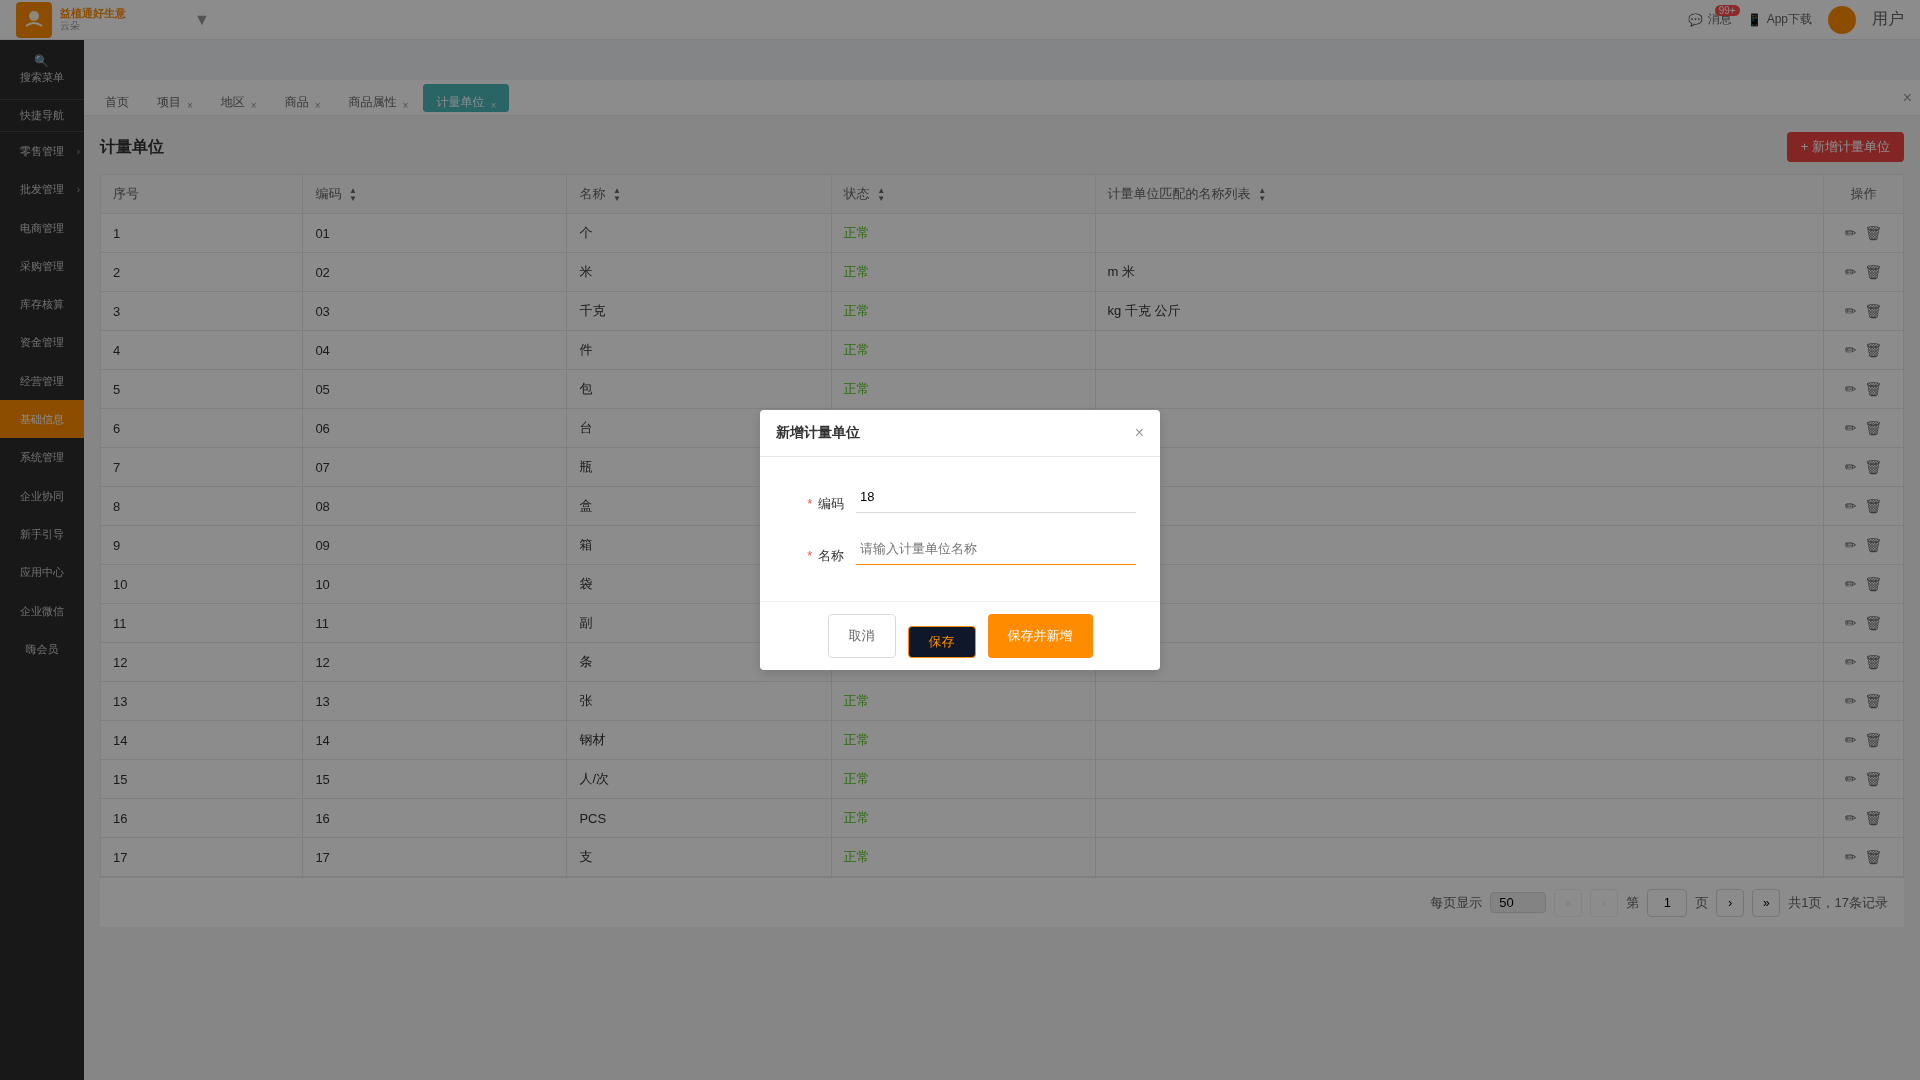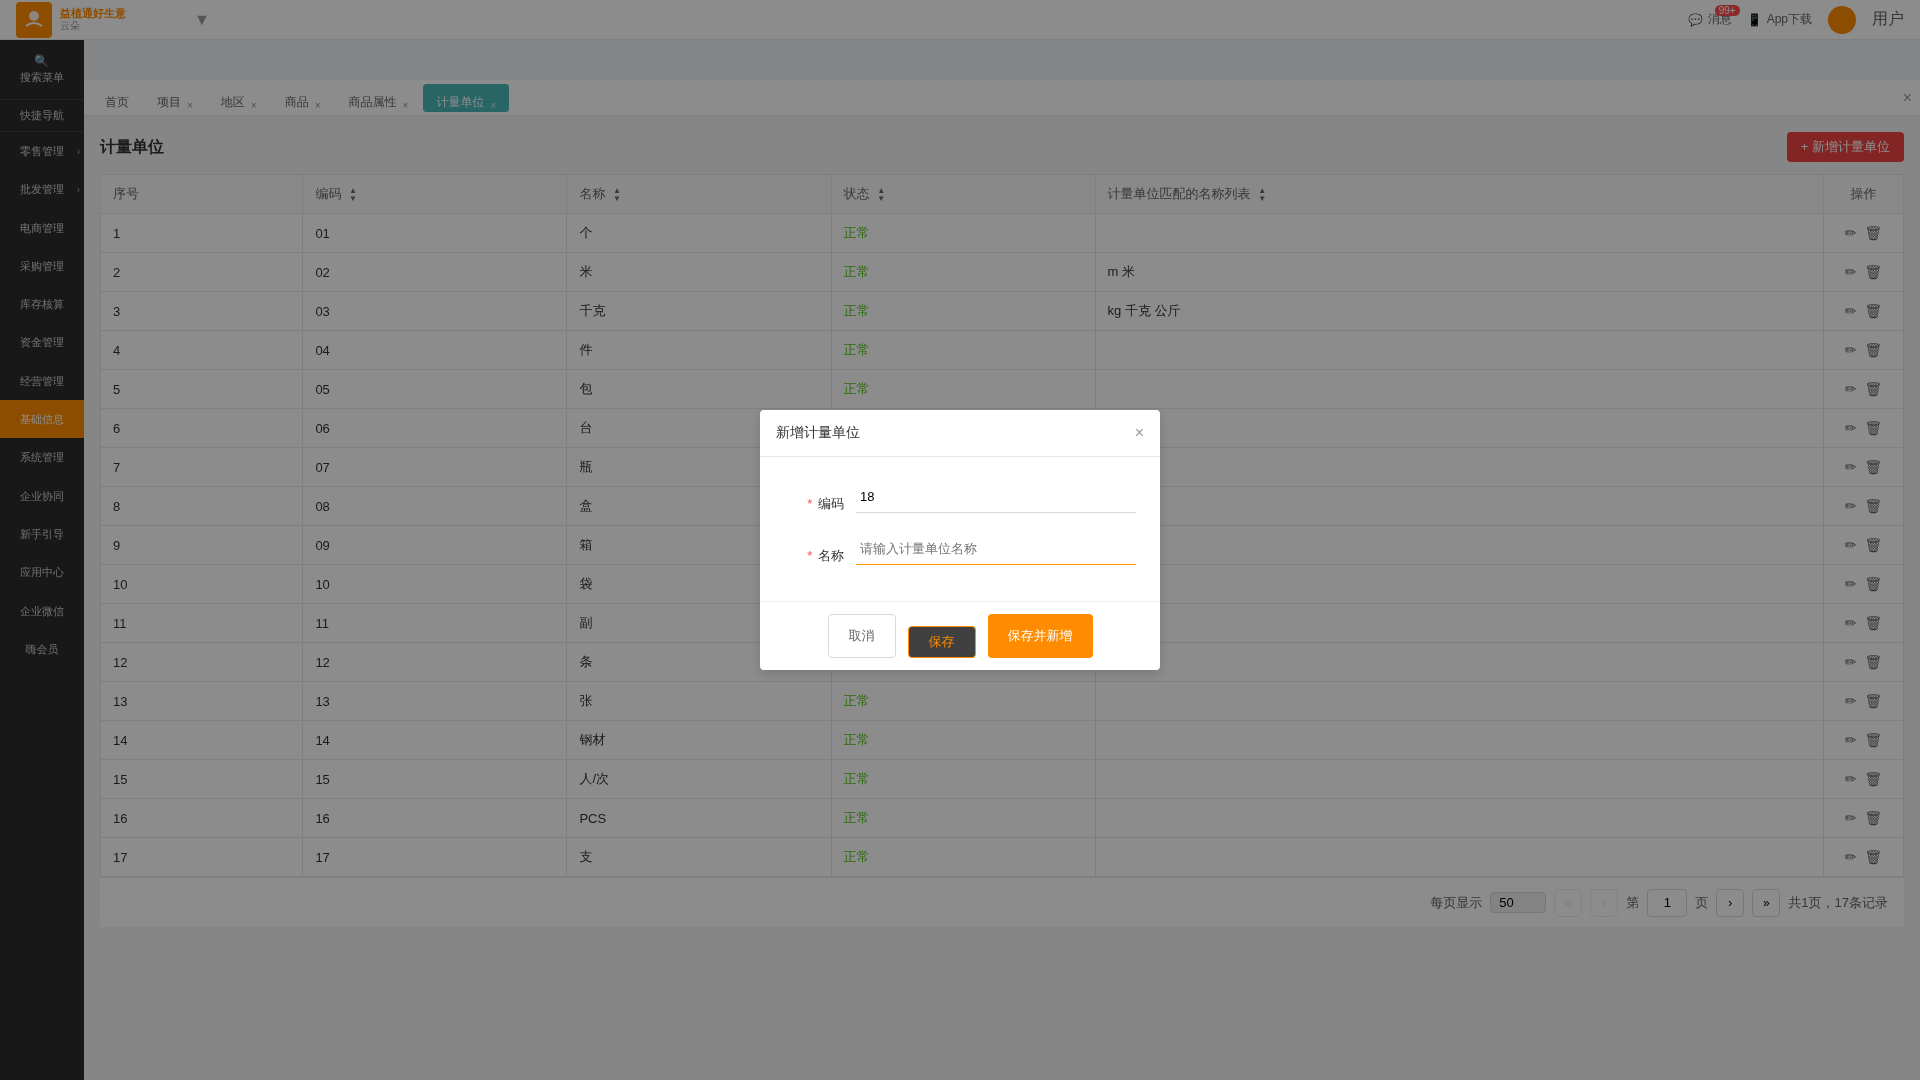--- a/index.html
+++ b/index.html
@@ -301,21 +301,21 @@
     }
     .modal-header {
       padding: 14px 16px;
       border-bottom: 1px solid #e8e8e8;
       display: flex;
       justify-content: space-between;
       align-items: center;
     }
     .modal-title {
       font-size: 14px;
-      font-weight: normal;
+      font-weight: bold;
       color: #333;
     }
     .modal-close {
       cursor: pointer;
       color: #999;
       font-size: 16px;
       border: none;
       background: transparent;
     }
     .modal-body {
@@ -361,21 +361,21 @@
       border: 1px solid #d9d9d9;
       background: white;
       border-radius: 4px;
       cursor: pointer;
       font-size: 13px;
       color: #666;
     }
     .btn-save {
       padding: 6px 20px;
       border: 1px solid #ff8c00;
-      background: #404040;
+      background: #0f172a;
       border-radius: 4px;
       cursor: pointer;
       font-size: 13px;
       color: #ff8c00;
       margin-top: 12px;
     }
     .btn-save-new {
       padding: 6px 20px;
       border: none;
       background: #ff8c00;

